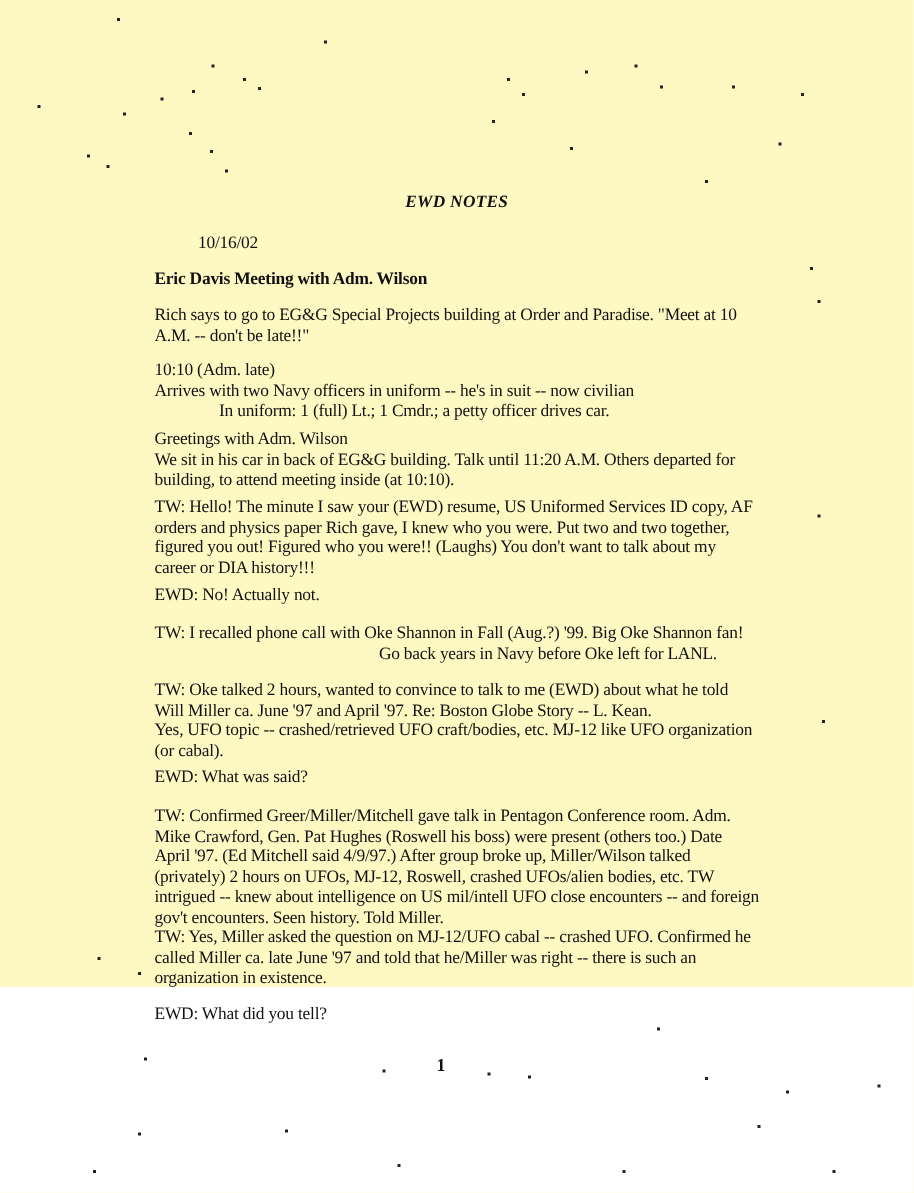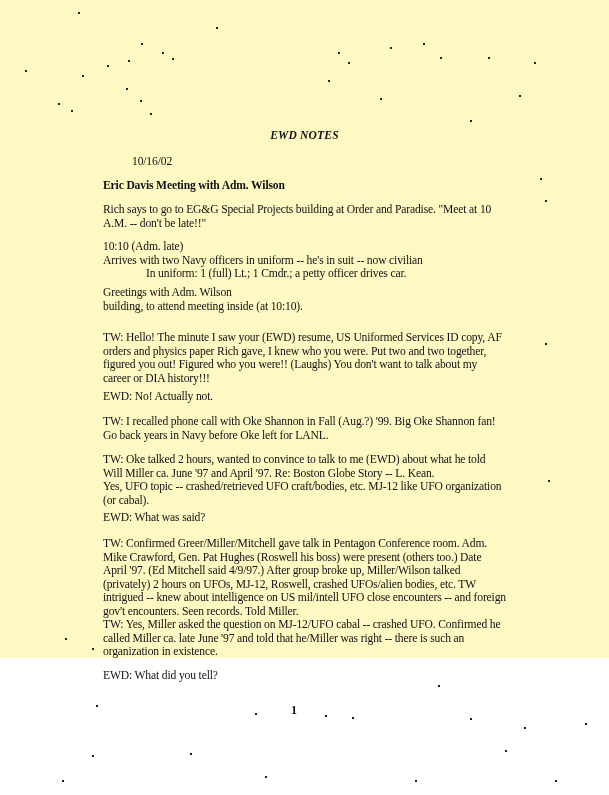--- a/index.html
+++ b/index.html
@@ -37,35 +37,36 @@
   </div>
 
   <div class="block" style="top:240px;">
     <span class="line">10:10 (Adm. late)</span>
     <span class="line">Arrives with two Navy officers in uniform -- he's in suit -- now civilian</span>
     <span class="line indent">In uniform: 1 (full) Lt.; 1  Cmdr.; a petty officer drives car.</span>
   </div>
 
   <div class="block" style="top:286px;">
     <span class="line">Greetings with Adm. Wilson</span>
+    <span class="line">We sit in his car in back of EG&amp;G building.  Talk until 11:20 A.M.  Others departed for</span>
     <span class="line">building, to attend meeting inside (at 10:10).</span>
   </div>
 
   <div class="block" style="top:331px;">
     <span class="line">TW: Hello! The minute I saw your (EWD) resume, US Uniformed Services ID copy, AF</span>
     <span class="line">orders and physics paper Rich gave, I knew who you were.  Put two and two together,</span>
     <span class="line">figured you out!  Figured who you were!!  (Laughs) You don't want to talk about my</span>
     <span class="line">career or DIA history!!!</span>
   </div>
 
   <div class="block" style="top:390px;">
     <span class="line">EWD: No!  Actually not.</span>
   </div>
 
-  <div class="block" style="top:415px;">
+  <div class="block" style="top:415px;text-align:right;">
     <span class="line">TW: I recalled phone call with Oke Shannon in Fall (Aug.?) '99.  Big Oke Shannon fan!</span>
     <span class="line">Go back years in Navy before Oke left for LANL.</span>
   </div>
 
   <div class="block" style="top:453px;">
     <span class="line">TW: Oke talked 2 hours, wanted to convince to talk to me (EWD) about what he told</span>
     <span class="line">Will Miller ca. June '97 and April '97.  Re: Boston Globe Story -- L. Kean.</span>
     <span class="line">Yes, UFO topic -- crashed/retrieved UFO craft/bodies, etc. MJ-12 like UFO organization</span>
     <span class="line">(or cabal).</span>
   </div>
@@ -73,21 +74,21 @@
   <div class="block" style="top:511px;">
     <span class="line">EWD: What was said?</span>
   </div>
 
   <div class="block" style="top:537px;">
     <span class="line">TW: Confirmed Greer/Miller/Mitchell gave talk in Pentagon Conference room. Adm.</span>
     <span class="line">Mike Crawford, Gen. Pat Hughes (Roswell his boss) were present (others too.)  Date</span>
     <span class="line">April '97.  (Ed Mitchell said 4/9/97.)  After group broke up, Miller/Wilson talked</span>
     <span class="line">(privately) 2 hours on UFOs, MJ-12, Roswell, crashed UFOs/alien bodies, etc.  TW</span>
     <span class="line">intrigued -- knew about intelligence on US mil/intell UFO close encounters -- and foreign</span>
-    <span class="line">gov't encounters.  Seen records.  Told Miller.</span>
+    <span class="line">gov't encounters.  Seen history.  Told Miller.</span>
   </div>
 
   <div class="block" style="top:618px;">
     <span class="line">TW: Yes, Miller asked the question on MJ-12/UFO cabal -- crashed UFO.  Confirmed he</span>
     <span class="line">called Miller ca. late June '97 and told that he/Miller was right -- there is such an</span>
     <span class="line">organization in existence.</span>
   </div>
 
   <div class="block" style="top:669px;">
     <span class="line">EWD: What did you tell?</span>

